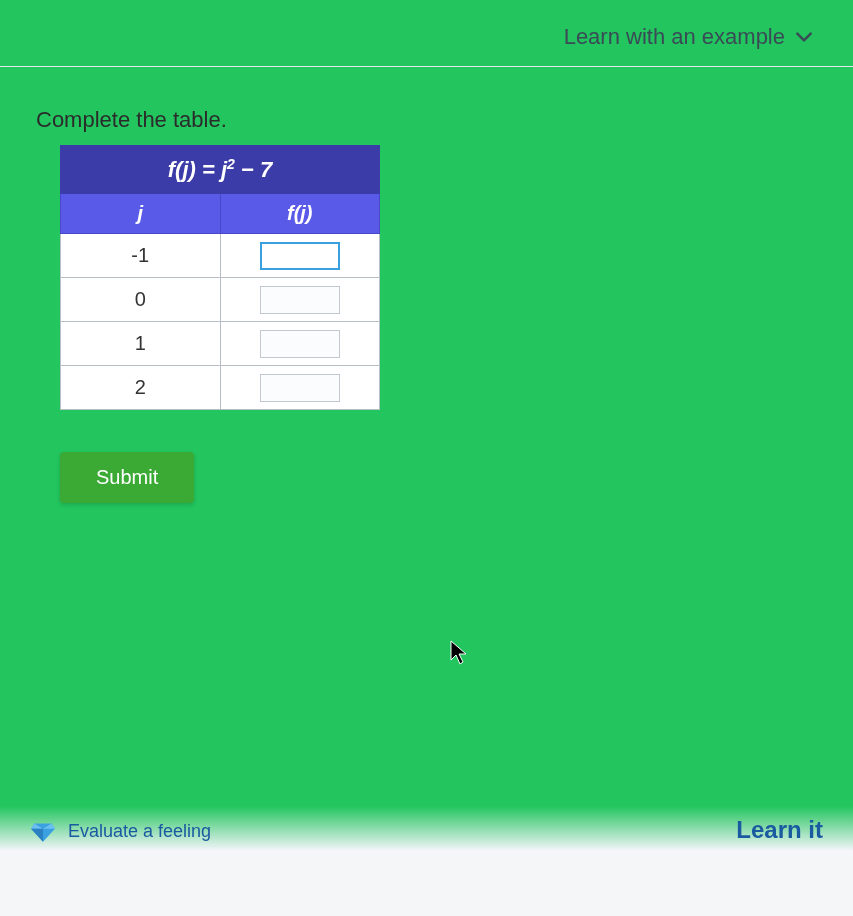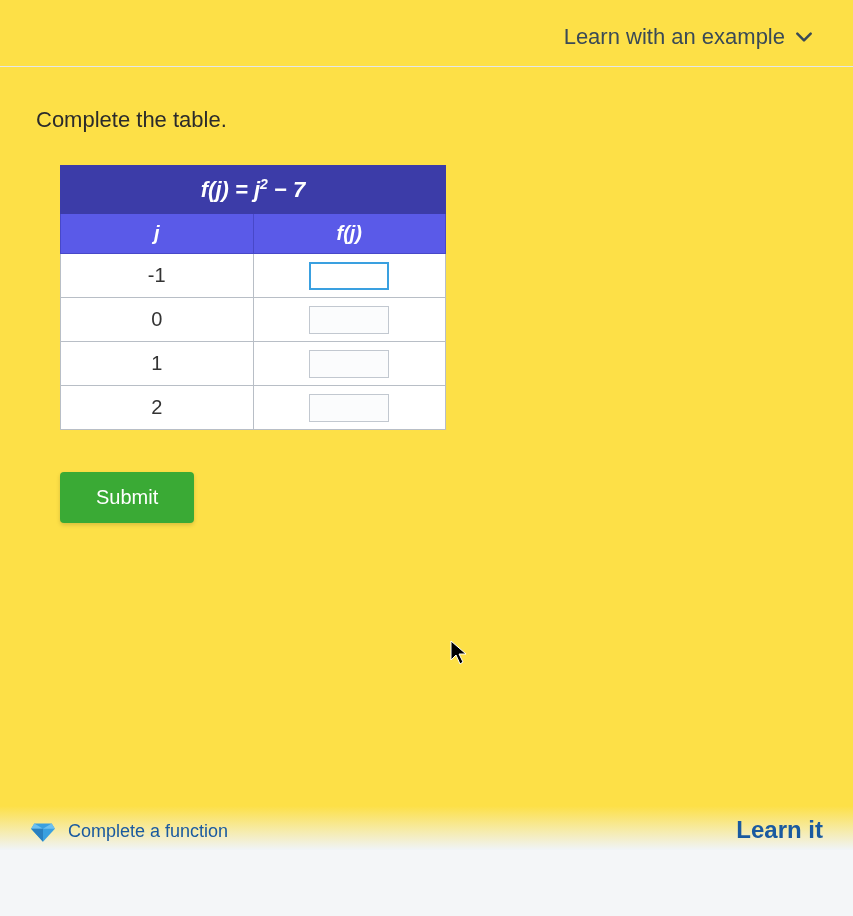--- a/index.html
+++ b/index.html
@@ -9,21 +9,21 @@
     }
     body {
       font-family: -apple-system, BlinkMacSystemFont, "Segoe UI", Arial, sans-serif;
       background: #f4f6f8;
       width: 853px;
       height: 916px;
       position: relative;
       overflow: hidden;
     }
     .card {
-      background: #fde047;
+      background: #22c55e;
       margin: 0;
       padding: 0;
       min-height: 850px;
       position: relative;
     }
     .top-link-bar {
       display: flex;
       justify-content: flex-end;
       padding: 24px 40px 16px 0;
       border-bottom: 1px solid #e4e7eb;
@@ -39,25 +39,25 @@
     .chevron-down {
       width: 18px;
       height: 10px;
     }
     .content {
       padding: 40px 36px;
     }
     .prompt {
       font-size: 22px;
       color: #2b2b2b;
-      margin-bottom: 32px;
+      margin-bottom: 12px;
     }
     .func-table {
       border-collapse: collapse;
-      width: 386px;
+      width: 320px;
       margin-left: 24px;
       padding-left: 42px;
     }
     .func-table th, .func-table td {
       border: 1px solid #b8bec6;
       text-align: center;
       vertical-align: middle;
     }
     .func-table .formula-row th {
       background: #3c3ca8;
@@ -219,20 +219,20 @@
     <path d="M1 1 L1 20 L6 15 L10 24 L13 22 L9 14 L16 14 Z" fill="#000" stroke="#fff" stroke-width="1"></path>
   </svg>
 
   <div class="footer-bar">
     <div class="footer-left">
       <svg class="gem-icon" viewBox="0 0 24 24">
         <polygon points="4,5 20,5 23,10 12,22 1,10" fill="#3aa0e0"></polygon>
         <polygon points="4,5 12,10 20,5 23,10 12,10 1,10" fill="#6cc0f0"></polygon>
         <polygon points="1,10 12,10 12,22" fill="#2a80c0"></polygon>
       </svg>
-      <span class="crumb">Complete a function</span>
+      <span class="crumb">Evaluate a feeling</span>
     </div>
     <div class="footer-right">
       <div class="work-it">Learn it</div>
     </div>
   </div>
 
 </div>
 
 </body></html>

